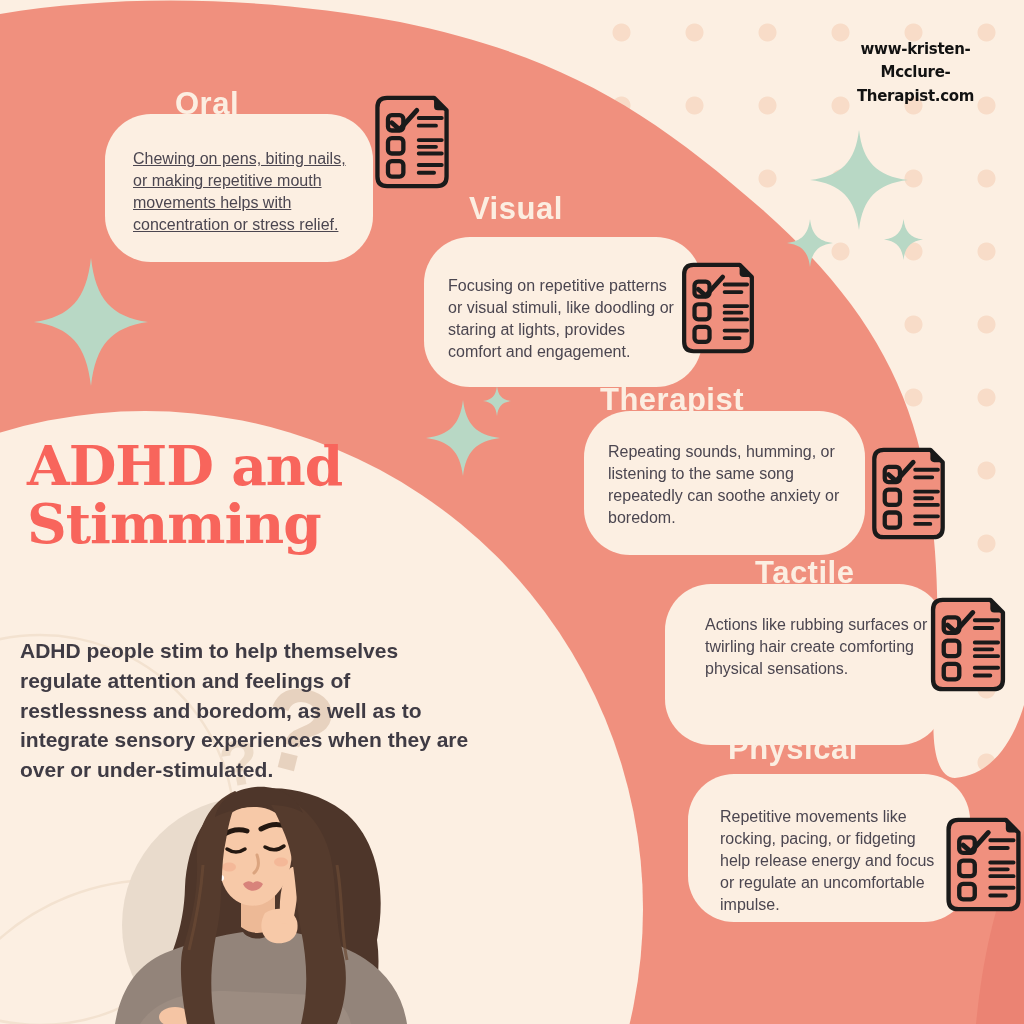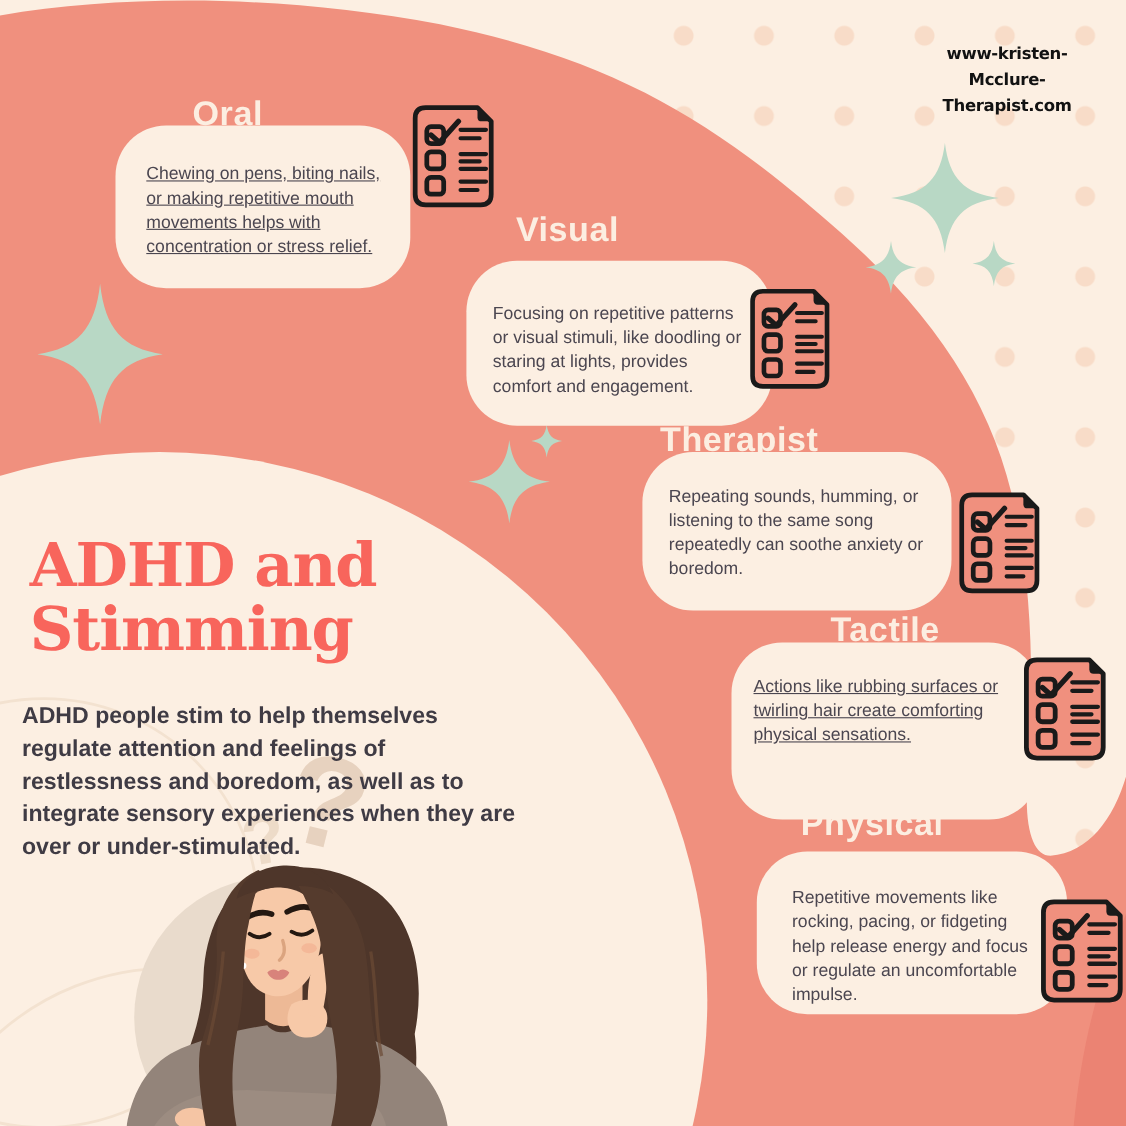--- a/index.html
+++ b/index.html
@@ -26,42 +26,42 @@
   .hdr-tactile{left:755px;top:555px;text-align:center;}
   .hdr-physical{left:728px;top:731px;}
   
   .card{
     position:absolute;background:#FCEFE2;border-radius:46px;
     color:#4B4650;font-size:16px;line-height:1.38;box-sizing:border-box;
   }
   .card-oral{left:105px;top:114px;width:268px;height:148px;padding:34px 24px 0 28px;text-decoration:underline;}
   .card-visual{left:383px;top:237px;width:278px;height:150px;padding:38px 20px 0 24px;margin-left:41px;}
   .card-auditory{left:584px;top:411px;width:281px;height:144px;padding:30px 18px 0 24px;}
-  .card-tactile{left:665px;top:584px;width:280px;height:161px;padding:30px 14px 0 20px;text-decoration:underline;}
+  .card-tactile{left:665px;top:584px;width:280px;height:161px;padding:30px 14px 0 40px;}
   .card-physical{left:688px;top:774px;width:282px;height:148px;padding:32px 20px 0 32px;}
   
   .checkicon{position:absolute;}
   .ic-oral{left:373px;top:94px;width:78px;height:96px;}
   .ic-visual{left:680px;top:261px;width:76px;height:94px;}
   .ic-auditory{left:870px;top:446px;width:77px;height:95px;}
   .ic-tactile{left:929px;top:596px;width:78px;height:97px;}
   .ic-physical{left:944px;top:816px;width:79px;height:97px;}
   
   .sparkle{position:absolute;}
   .sp1{left:34px;top:258px;width:114px;height:128px;}
   .sp2{left:426px;top:400px;width:74px;height:76px;}
   .sp3{left:483px;top:386px;width:28px;height:30px;}
   .sp4{left:810px;top:130px;width:98px;height:100px;}
   .sp5{left:787px;top:219px;width:46px;height:48px;}
   .sp6{left:884px;top:219px;width:39px;height:41px;}
   
   .title{
     position:absolute;left:27px;top:437px;width:360px;
     font-family:"DejaVu Serif", serif;font-weight:700;
-    font-size:55px;line-height:1.06;color:#F8655C;letter-spacing:-1px;margin-top:48px;
+    font-size:55px;line-height:1.06;color:#F8655C;letter-spacing:-1px;
   }
   .intro{
     position:absolute;left:20px;top:636px;width:452px;
     font-size:21px;line-height:1.42;color:#3F3B44;font-weight:bold;
   }
   
   .site{
     position:absolute;left:838px;top:10px;width:155px;text-align:center;
     font-family:"DejaVu Sans", sans-serif;font-weight:700;
     font-size:15px;line-height:1.55;color:#121212;letter-spacing:-0.3px;margin-top:28px;

